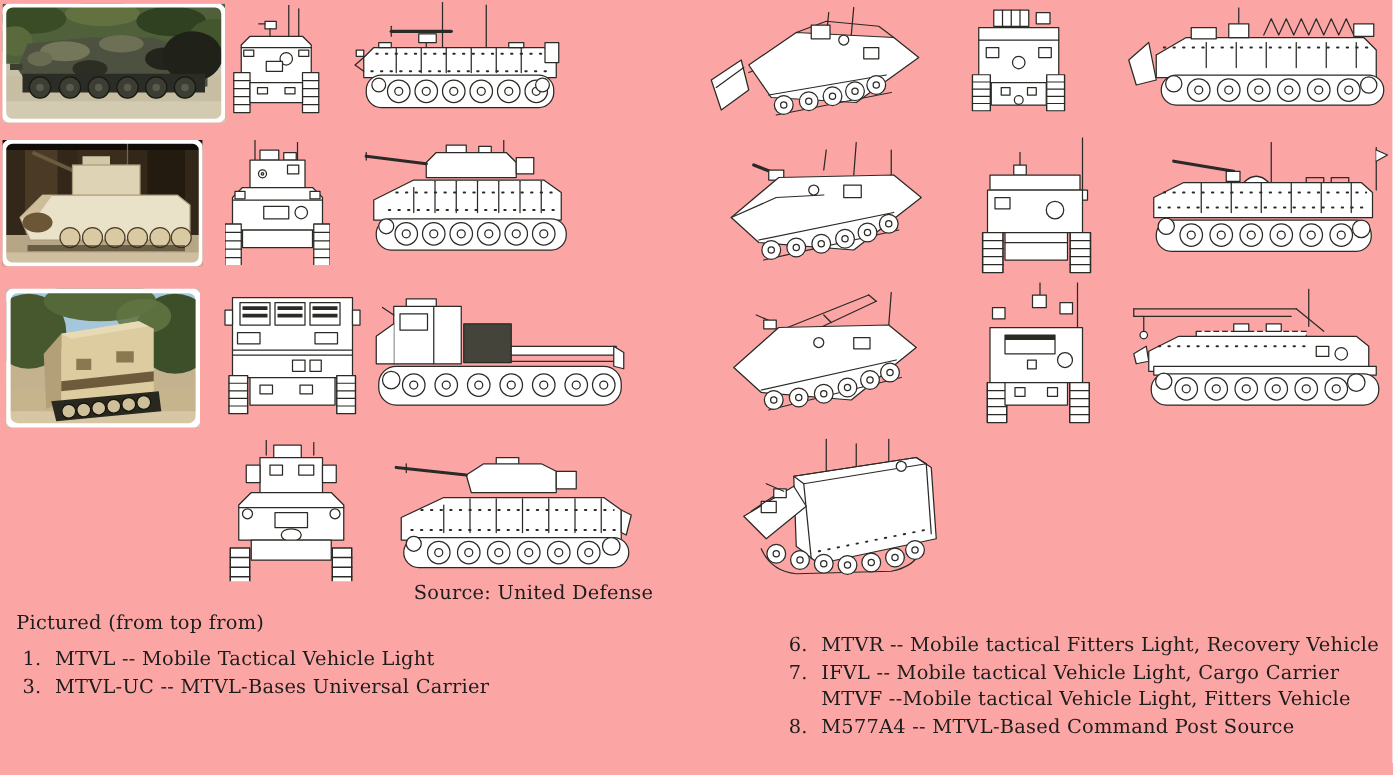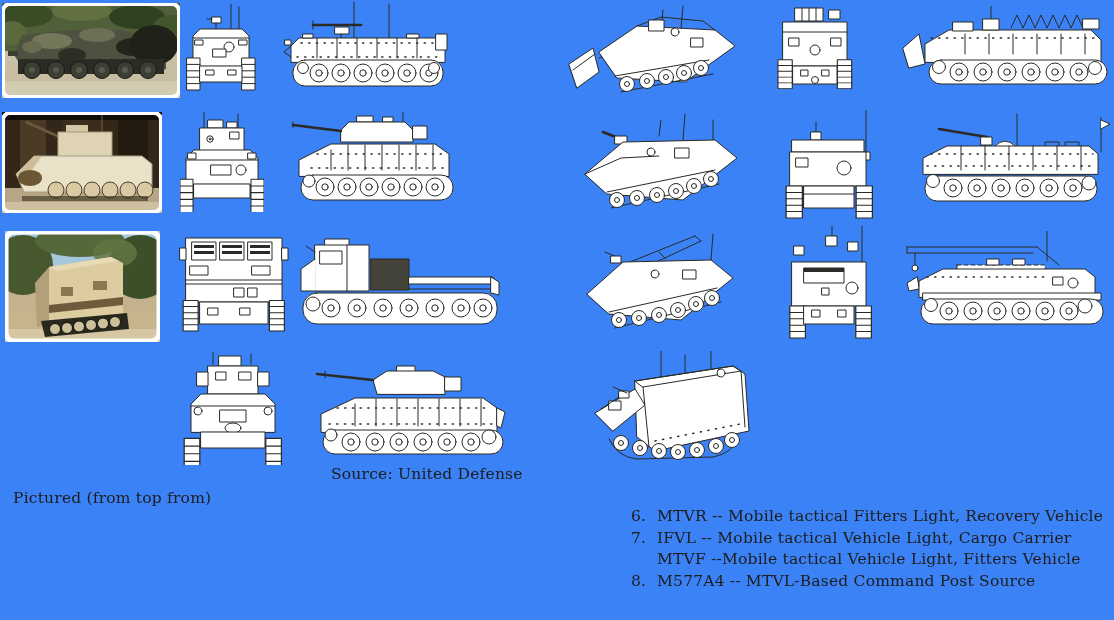--- a/index.html
+++ b/index.html
@@ -1,16 +1,16 @@
 <!DOCTYPE html>
 <html><head>
 <meta charset="utf-8">
 <style>
   html,body{margin:0;padding:0;background:#ffffff;}
-  .page{position:relative;width:1114px;height:620px;background:#3b82f6;overflow:hidden;
+  .page{position:relative;width:1114px;height:620px;background:#fca5a5;overflow:hidden;
         font-family:"DejaVu Serif","Liberation Serif",serif;color:#1d1d1b;}
   .fig{position:absolute;}
   .fig svg{display:block;width:100%;height:100%;}
   
   .line svg *{fill:none;stroke:#2a2a26;stroke-width:1;stroke-linecap:round;stroke-linejoin:round;}
   .line svg .f{fill:#ffffff;}
   .line svg .d{fill:#2a2a26;stroke:none;}
   .line svg .d2{fill:#45443b;stroke:#2a2a26;}
   .line svg .t{stroke-width:2.6;}
   .line svg .dots{stroke-dasharray:1.2 6.5;stroke-width:1.5;}
@@ -611,20 +611,22 @@
         <circle class="f" cx="157" cy="89" r="7.5"></circle>
           <circle cx="157" cy="89" r="2.5"></circle>
       </g>
     </svg>
   </div>
 
   <div class="txt" style="left:331px;top:465px">Source: United Defense</div>
   <div class="txt" style="left:13px;top:489px">Pictured (from top from)</div>
 
   <div class="list" style="left:18px;top:517px">
+    <div class="row"><span class="num">1.</span><span>MTVL -- Mobile Tactical Vehicle Light</span></div>
+    <div class="row"><span class="num">3.</span><span>MTVL-UC -- MTVL-Bases Universal Carrier</span></div>
   </div>
 
   <div class="list" style="left:631px;top:506px">
     <div class="row"><span class="num">6.</span><span>MTVR -- Mobile tactical Fitters Light, Recovery Vehicle</span></div>
     <div class="row"><span class="num">7.</span><span>IFVL -- Mobile tactical Vehicle Light, Cargo Carrier</span></div>
     <div class="row"><span class="num"></span><span>MTVF --Mobile tactical Vehicle Light, Fitters Vehicle</span></div>
     <div class="row"><span class="num">8.</span><span>M577A4 -- MTVL-Based Command Post Source</span></div>
   </div>
 
 </div>

